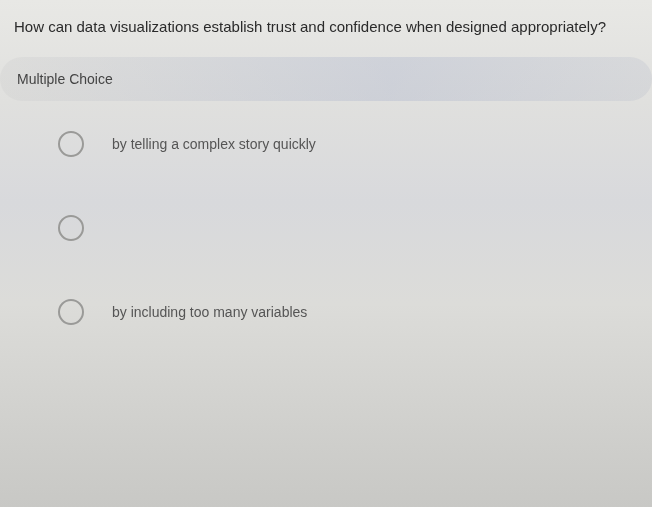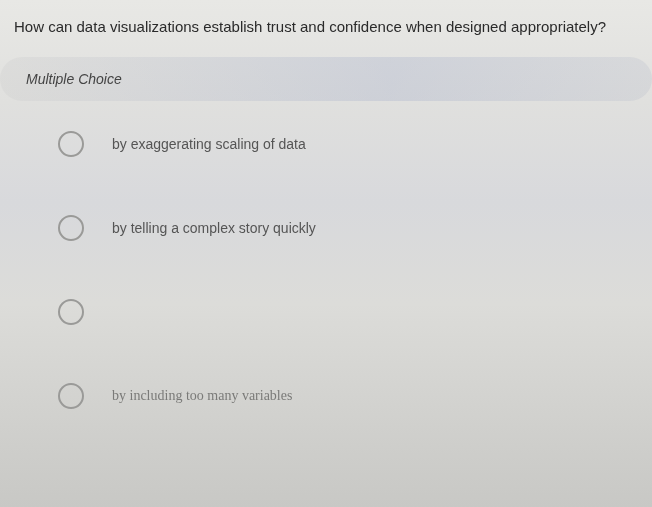--- a/index.html
+++ b/index.html
@@ -17,26 +17,25 @@
       overflow: hidden;
       position: relative;
     }
     .question {
       padding: 18px 14px 22px 14px;
       font-size: 15px;
       font-weight: 500;
       color: #2a2a2a;
     }
     .section-label {
-      padding: 14px 26px;
+      padding: 14px 17px;
       font-size: 14px;
       font-weight: 500;
       color: #444;
       background: linear-gradient(90deg, rgba(200,200,200,0.25) 0%, rgba(160,170,200,0.3) 60%, rgba(180,185,200,0.25) 100%);
-      font-style: italic;
     }
     .options {
       padding: 30px 0 0 58px;
     }
     .option {
       display: flex;
       align-items: center;
       margin-bottom: 58px;
       cursor: pointer;
     }
@@ -61,24 +60,20 @@
 </head>
 <body>
 
 <div class="question">How can data visualizations establish trust and confidence when designed appropriately?</div>
 
 <div class="section-label">Multiple Choice</div>
 
 <div class="options">
   <div class="option">
     <div class="radio"></div>
-    <div class="option-label">by exaggerating scaling of data</div>
-  </div>
-  <div class="option">
-    <div class="radio"></div>
     <div class="option-label">by telling a complex story quickly</div>
   </div>
   <div class="option">
     <div class="radio"></div>
   </div>
   <div class="option">
     <div class="radio"></div>
     <div class="option-label">by including too many variables</div>
   </div>
 </div>

